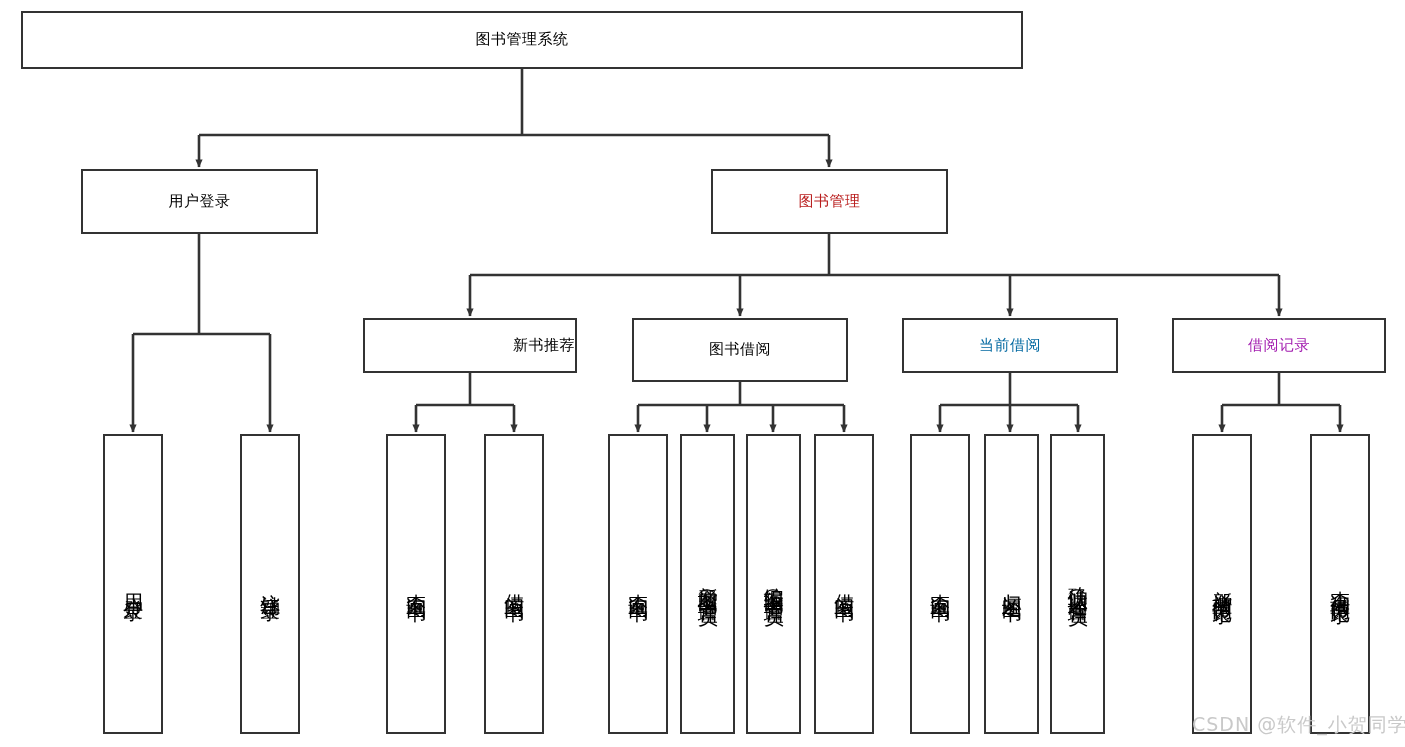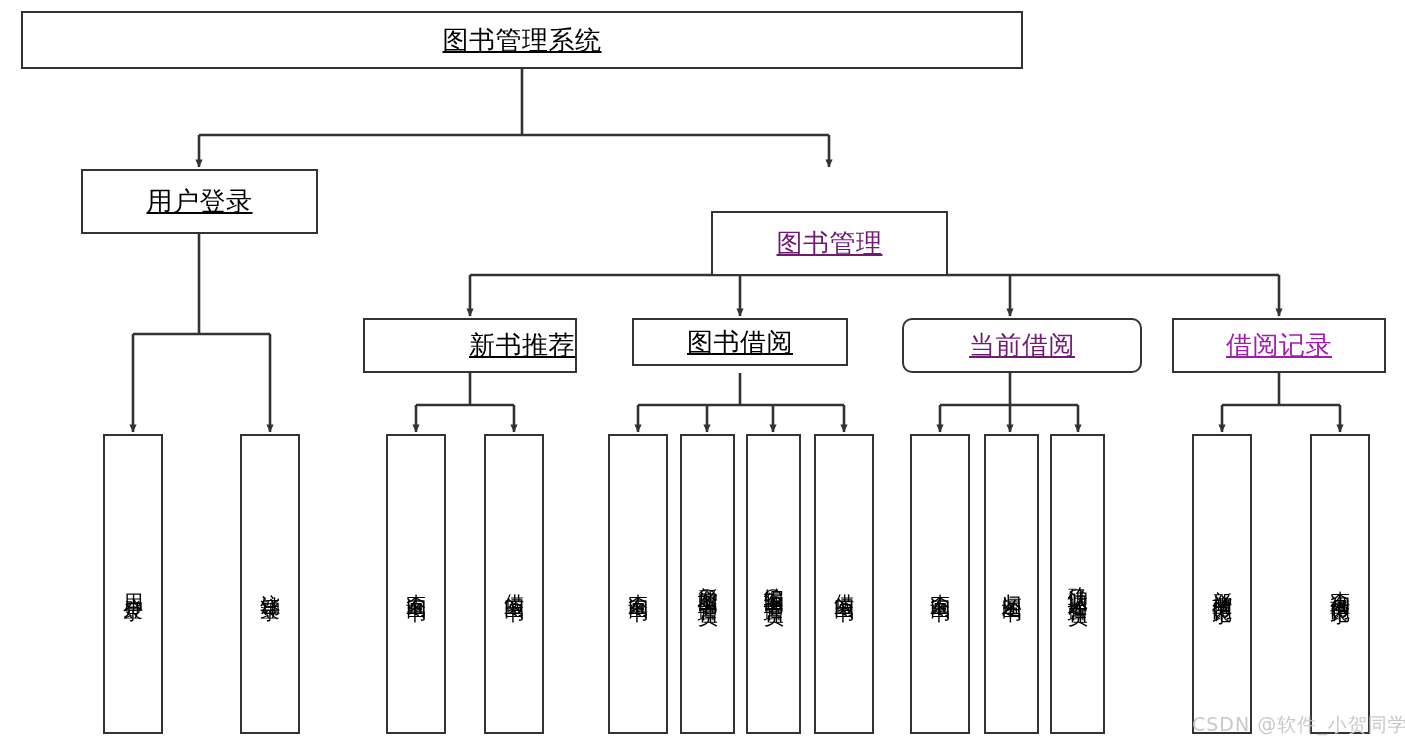--- a/index.html
+++ b/index.html
@@ -29,23 +29,22 @@
     box-sizing: border-box;
     background: #ffffff;
     border: 2px solid #333333;
     display: flex;
     align-items: center;
     justify-content: center;
     color: #000000;
     line-height: 1.18;
   }
   .node.horiz {
-    font-size: 26px;
+    font-size: 15px;
     letter-spacing: 0.5px;
-    text-decoration: underline;
   }
   .node.vert {
     font-size: 20px;
   }
   .node.vert .vtext {
     writing-mode: vertical-rl;
     text-orientation: upright;
     letter-spacing: 3px;
     white-space: nowrap;
     display: block;
@@ -105,30 +104,30 @@
       <line x1="1340" y1="405" x2="1340" y2="432" stroke="#333333" stroke-width="2.6" marker-end="url(#arrowhead)"></line>
     </svg>
 
   <div id="nodes">
       <div class="node horiz" style="left: 21px; top: 11px; width: 1002px; height: 58px; border-color: rgb(51, 51, 51); background: rgb(255, 255, 255); color: rgb(0, 0, 0);">
         <span>图书管理系统</span>
       </div>
       <div class="node horiz" style="left: 81px; top: 169px; width: 237px; height: 65px; border-color: rgb(51, 51, 51); background: rgb(255, 255, 255); color: rgb(0, 0, 0);">
         <span>用户登录</span>
       </div>
-      <div class="node horiz" style="left: 711px; top: 169px; width: 237px; height: 65px; border-color: rgb(51, 51, 51); background: rgb(255, 255, 255); color: #701a75; margin-top: 42px;">
+      <div class="node horiz" style="left: 711px; top: 169px; width: 237px; height: 65px; border-color: rgb(51, 51, 51); background: rgb(255, 255, 255); color: #b91c1c;">
         <span>图书管理</span>
       </div>
       <div class="node horiz" style="left: 363px; top: 318px; width: 214px; height: 55px; border-color: rgb(51, 51, 51); background: rgb(255, 255, 255); color: rgb(0, 0, 0); justify-content: flex-end;">
         <span>新书推荐</span>
       </div>
-      <div class="node horiz" style="left: 632px; top: 318px; width: 216px; height: 48px; border-color: rgb(51, 51, 51); background: rgb(255, 255, 255); color: rgb(0, 0, 0);">
+      <div class="node horiz" style="left: 632px; top: 318px; width: 216px; height: 64px; border-color: rgb(51, 51, 51); background: rgb(255, 255, 255); color: rgb(0, 0, 0);">
         <span>图书借阅</span>
       </div>
-      <div class="node horiz" style="left: 902px; top: 318px; width: 240px; height: 55px; border-color: rgb(51, 51, 51); background: rgb(255, 255, 255); color: #701a75; border-radius: 10px;">
+      <div class="node horiz" style="left: 902px; top: 318px; width: 216px; height: 55px; border-color: rgb(51, 51, 51); background: rgb(255, 255, 255); color: #0369a1;">
         <span>当前借阅</span>
       </div>
       <div class="node horiz" style="left: 1172px; top: 318px; width: 214px; height: 55px; border-color: rgb(51, 51, 51); background: rgb(255, 255, 255); color: #a21caf;">
         <span>借阅记录</span>
       </div>
       <div class="node vert" style="left: 103px; top: 434px; width: 60px; height: 300px; border-color: rgb(51, 51, 51); background: rgb(255, 255, 255); color: rgb(0, 0, 0);">
         <span class="vtext">用户登录</span>
       </div>
       <div class="node vert" style="left: 240px; top: 434px; width: 60px; height: 300px; border-color: rgb(51, 51, 51); background: rgb(255, 255, 255); color: rgb(0, 0, 0);">
         <span class="vtext">注销登录</span>

